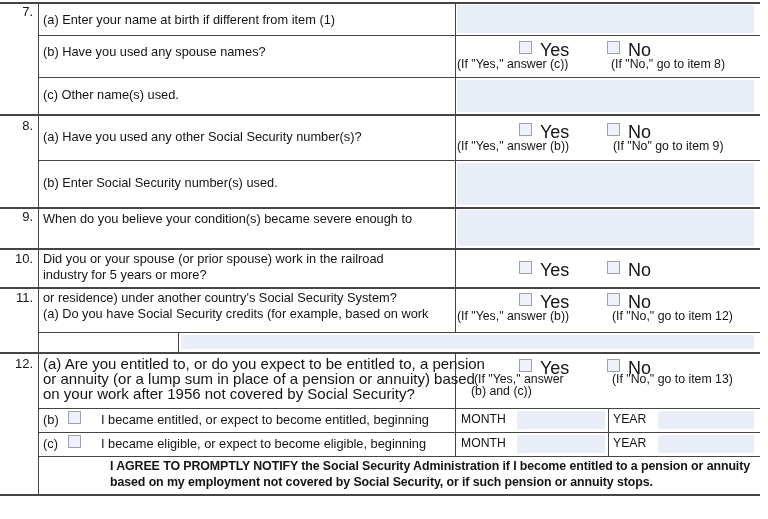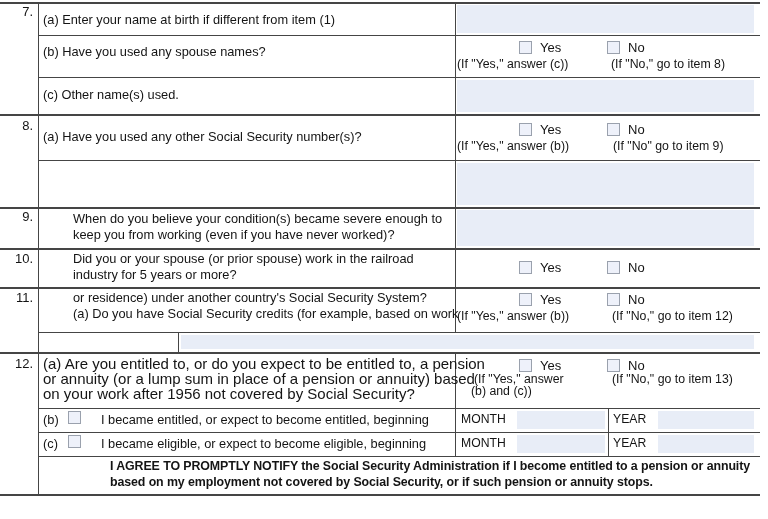--- a/index.html
+++ b/index.html
@@ -3,26 +3,26 @@
 <meta charset="utf-8">
 <style>
   html,body{margin:0;padding:0;background:#ffffff;}
   #canvas{
     position:relative;width:768px;height:519px;background:#ffffff;
     font-family:"Liberation Sans",sans-serif;color:#141414;overflow:hidden;
   }
   .hl,.vl{position:absolute;background:#454545;}
   .fill{position:absolute;background:var(--fill,#e8edf7);}
   .txt{position:absolute;font-size:12.8px;white-space:nowrap;}
-  .line2{line-height:16px;margin-left:30px;}
+  .line2{line-height:16px;}
   .line3{line-height:15px;}
   .hang{padding-left:20px;text-indent:-20px;}
   .hang .ln{white-space:nowrap;}
   .num{position:absolute;left:0;width:33px;text-align:right;font-size:13px;}
-  .opt{position:absolute;display:flex;align-items:flex-start;gap:8px;font-size:13px;}
+  .opt{position:absolute;display:flex;align-items:flex-start;gap:8px;font-size:18px;}
   .cb{display:inline-block;width:13px;height:13px;box-sizing:border-box;
       background:var(--cbfill,#eef1fa);border:1px solid #9aa1ad;margin-top:1px;}
   .note{position:absolute;font-size:12.3px;white-space:nowrap;}
   .small{position:absolute;font-size:12.2px;white-space:nowrap;}
   .agr{position:absolute;font-weight:bold;font-size:12.4px;white-space:nowrap;letter-spacing:-0.1px;}
 </style>
 </head>
 <body>
 
 <div id="canvas">
@@ -78,25 +78,25 @@
   <div class="opt" style="left:519px;top:122px">
     <span class="cb"></span>
     <span>Yes</span>
   </div>
   <div class="opt" style="left:607px;top:122px">
     <span class="cb"></span>
     <span>No</span>
   </div>
   <div class="note" style="left:457px;top:139px">(If "Yes," answer (b))</div>
   <div class="note" style="left:613px;top:139px">(If "No" go to item 9)</div>
+  <div class="txt" style="left:43px;top:175px">(b) Enter Social Security number(s) used.</div>
 
   <div class="num" style="top:209px">9.</div>
   <div class="txt line2" style="left:43px;top:211px">
     <div class="ln">When do you believe your condition(s) became severe enough to</div>
-    <div class="ln">keep you from working (even if you have never worked)?</div>
   </div>
 
   <div class="num" style="top:251px">10.</div>
   <div class="txt line2" style="left:43px;top:251px">
     <div class="ln">Did you or your spouse (or prior spouse) work in the railroad</div>
     <div class="ln">industry for 5 years or more?</div>
   </div>
   <div class="opt" style="left:519px;top:260px">
     <span class="cb"></span>
     <span>Yes</span>

